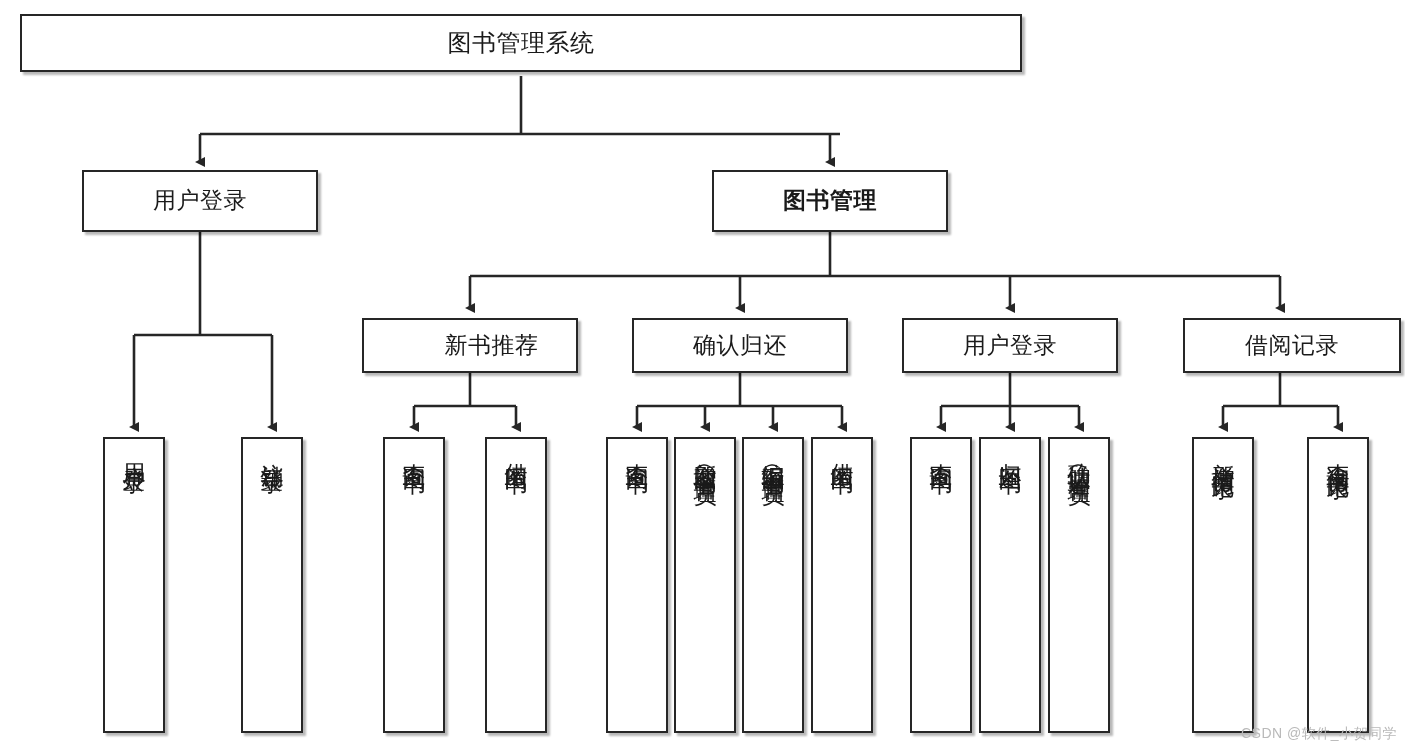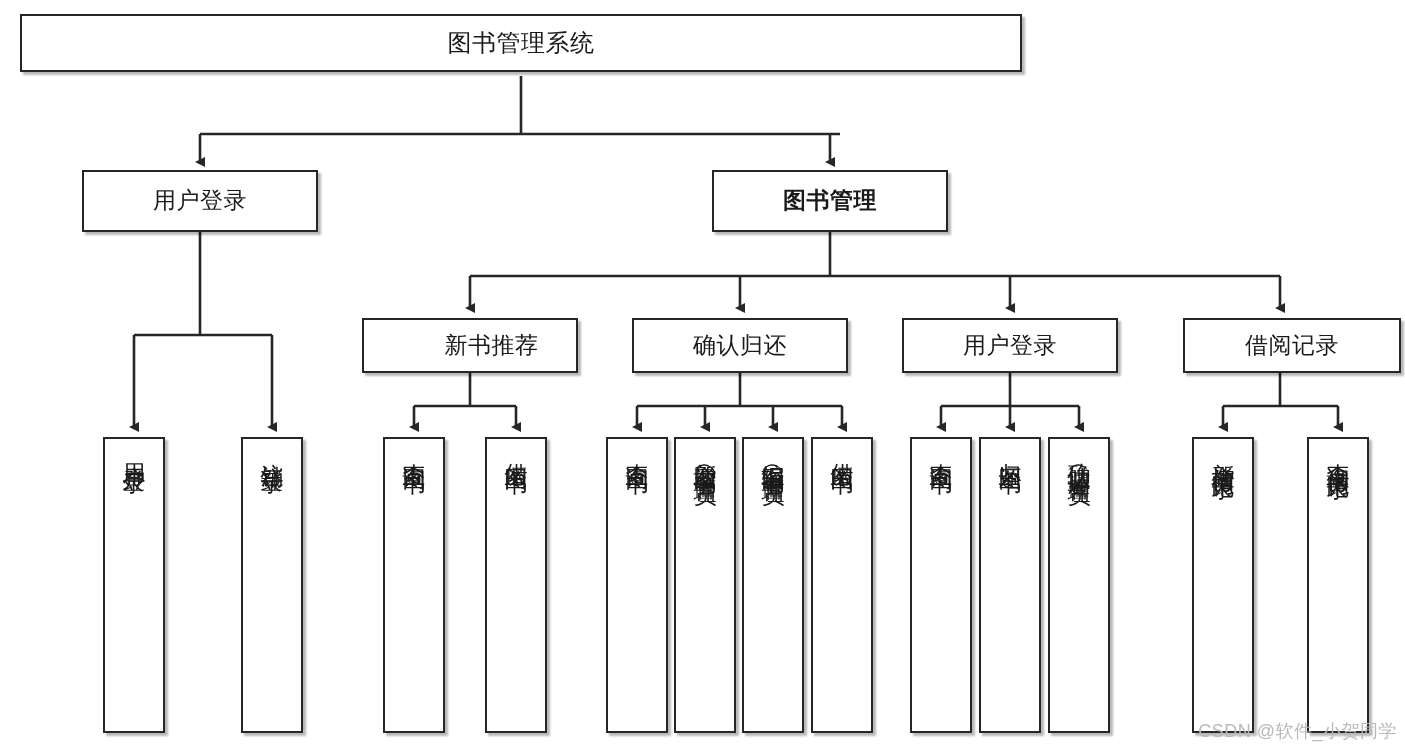--- a/index.html
+++ b/index.html
@@ -60,21 +60,21 @@
     text-orientation: upright;
     font-size: 23px;
     letter-spacing: 3px;
     line-height: 1;
     height: auto;
   }
   #watermark {
     position: absolute;
     right: 8px;
     bottom: 4px;
-    font-size: 18px;
+    font-size: 14px;
     color: #b9b9b9;
     letter-spacing: 0.5px;
     z-index: 5;
     white-space: nowrap;
   }
 </style>
 </head>
 <body>
 
 <div id="diagram-canvas">

